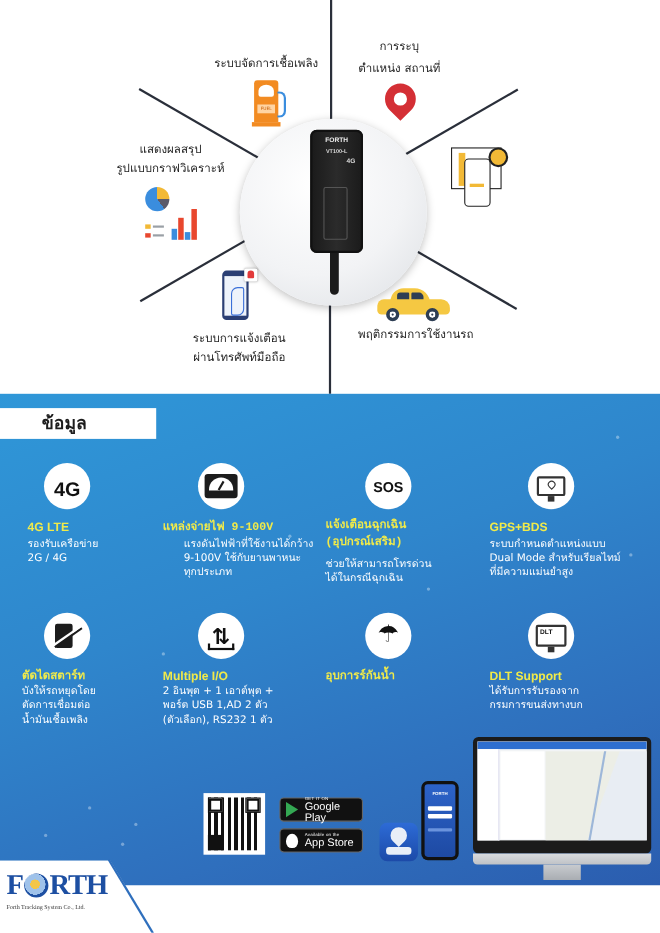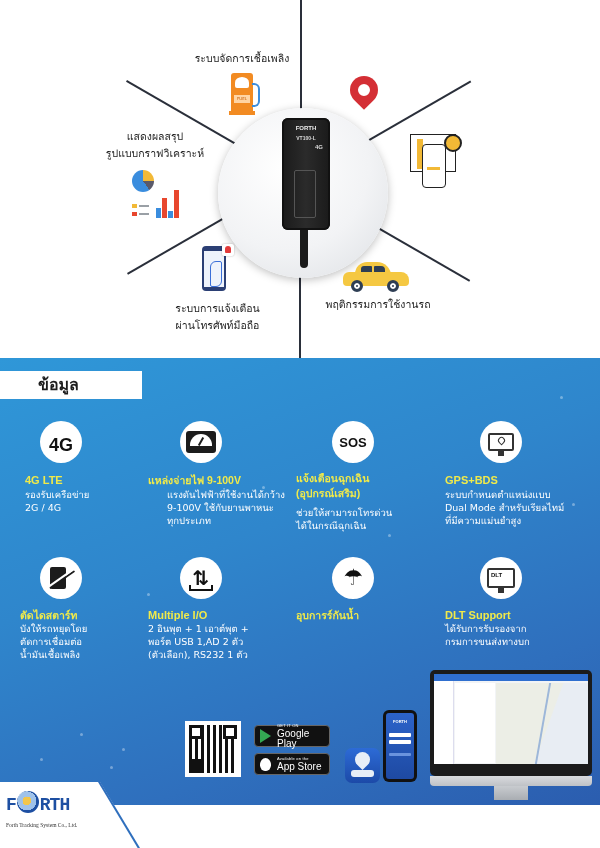--- a/index.html
+++ b/index.html
@@ -77,21 +77,21 @@
   .dot { position: absolute; width: 3px; height: 3px; border-radius: 50%; background: rgba(255,255,255,0.35); }
   .section-tab {
     position: absolute; left: 0; top: 13px; width: 142px; height: 28px; background: #fff;
     font-size: 16px; font-weight: bold; color: #1d1d1d; padding-left: 38px; line-height: 28px;
   }
   .spec-icon {
     position: absolute; width: 42px; height: 42px; border-radius: 50%; background: #fff;
     display: flex; align-items: center; justify-content: center;
   }
   .spec-title { position: absolute; font-size: 11px; font-weight: bold; color: #f0ea4a; line-height: 14px; white-space: nowrap; font-family: "Liberation Sans", sans-serif; }
-  .spec-title.thai { font-family: Liberation Sans, sans-serif; font-size: 10.5px; }
+  .spec-title.thai { font-family: Liberation Mono, monospace; font-size: 10.5px; }
   .spec-desc { position: absolute; font-size: 9.5px; color: #ffffff; line-height: 13px; white-space: pre-line; font-family: "DejaVu Sans", sans-serif; }
 
   .i-4g { font-family: "Liberation Sans", sans-serif; font-weight: bold; font-size: 18px; color: #111; position: relative; top: 3px; }
   .i-sos { font-family: "Liberation Sans", sans-serif; font-weight: bold; font-size: 13px; color: #111; }
   .i-meter { width: 30px; height: 22px; background: #1c1c1c; border-radius: 3px; position: relative; }
   .i-meter::before { content: ""; position: absolute; left: 4px; top: 3px; width: 22px; height: 12px; background: #fff; border-radius: 11px 11px 0 0; }
   .i-meter::after { content: ""; position: absolute; left: 14px; top: 6px; width: 2px; height: 9px; background: #1c1c1c; transform: rotate(30deg); }
   .i-monitor { width: 26px; height: 18px; border: 2px solid #333; border-radius: 2px; position: relative; }
   .i-monitor::after { content: ""; position: absolute; left: 8px; bottom: -7px; width: 6px; height: 5px; background: #333; }
   .i-pin-sm { position: absolute; left: 8px; top: 2px; width: 7px; height: 7px; border: 1.5px solid #333; border-radius: 50% 50% 50% 0; transform: rotate(-45deg); }
@@ -147,21 +147,21 @@
   .mon-coast { position: absolute; left: 50%; top: 0; width: 2px; height: 100%; background: #9db7d9; transform: skewX(-10deg); }
   .monitor-chin { position: absolute; left: 430px; top: 418px; width: 162px; height: 10px; background: linear-gradient(#d9dbde, #bfc2c6); border-radius: 0 0 4px 4px; }
   .monitor-neck { position: absolute; left: 494px; top: 428px; width: 34px; height: 14px; background: linear-gradient(#c8cbcf, #a9adb2); }
 
   .caption { position: absolute; left: 0; top: 430px; width: 600px; text-align: center; font-size: 9.5px; color: #fff; font-family: "Liberation Sans", sans-serif; }
 
   
   .footer-wedge { position: absolute; left: 0; top: 782px; width: 140px; height: 66px; background: #fff; clip-path: polygon(0 0, 100px 0, 140px 66px, 0 66px); }
   .footer-slant { position: absolute; left: 98px; top: 782px; width: 2px; height: 78px; background: #2f6fbd; transform-origin: 0 0; transform: rotate(-31deg); }
   .footer-white { position: absolute; left: 0; top: 805px; width: 600px; height: 43px; background: #fff; }
-  .logo { position: absolute; left: 6px; top: 791px; font-family: Liberation Mono, monospace; font-weight: bold; font-size: 18px; color: #1d4fa2; letter-spacing: -1px; line-height: 28px; }
+  .logo { position: absolute; left: 6px; top: 791px; font-family: Liberation Serif, serif; font-weight: bold; font-size: 26px; color: #1d4fa2; letter-spacing: -1px; line-height: 28px; }
   .logo-o { display: inline-block; width: 22px; height: 22px; border-radius: 50%; background: radial-gradient(circle at 45% 45%, #f3c64a 0 25%, #9fc2ea 26% 55%, #1d4fa2 56%); vertical-align: -3px; margin: 0 1px; }
   .logo-sub { position: absolute; left: 6px; top: 822px; font-family: "Liberation Serif", serif; font-size: 5.5px; color: #333; }
 </style>
 </head>
 <body>
 
 <div class="top">
 
   <div class="vline" style="left:300px; top:0px; height:110px;"></div>
   <div class="vline" style="left:299px; top:268px; height:90px;"></div>
@@ -181,20 +181,24 @@
 
   <div class="feat-label" style="left:172px; top:50px; width:140px;">ระบบจัดการเชื้อเพลิง</div>
   <div class="fuel-pump">
     <div class="fuel-body"></div>
     <div class="fuel-gauge"></div>
     <div class="fuel-tag">FUEL</div>
     <div class="fuel-base"></div>
     <div class="fuel-hose"></div>
   </div>
 
+  <div class="feat-label" style="left:318px; top:34px; width:90px;">
+    <div>การระบุ</div>
+    <div style="margin-top:3px;">ตำแหน่ง สถานที่</div>
+  </div>
   <div class="pin"></div>
 
   <div class="feat-label" style="left:100px; top:128px; width:110px;">
     <div>แสดงผลสรุป</div>
     <div>รูปแบบกราฟวิเคราะห์</div>
   </div>
   <div class="chart-icon">
     <div class="pie"></div>
     <div class="bar" style="left:28px; height:10px; background:#3a8dde;"></div>
     <div class="bar" style="left:34px; height:20px; background:#e8472e;"></div>

